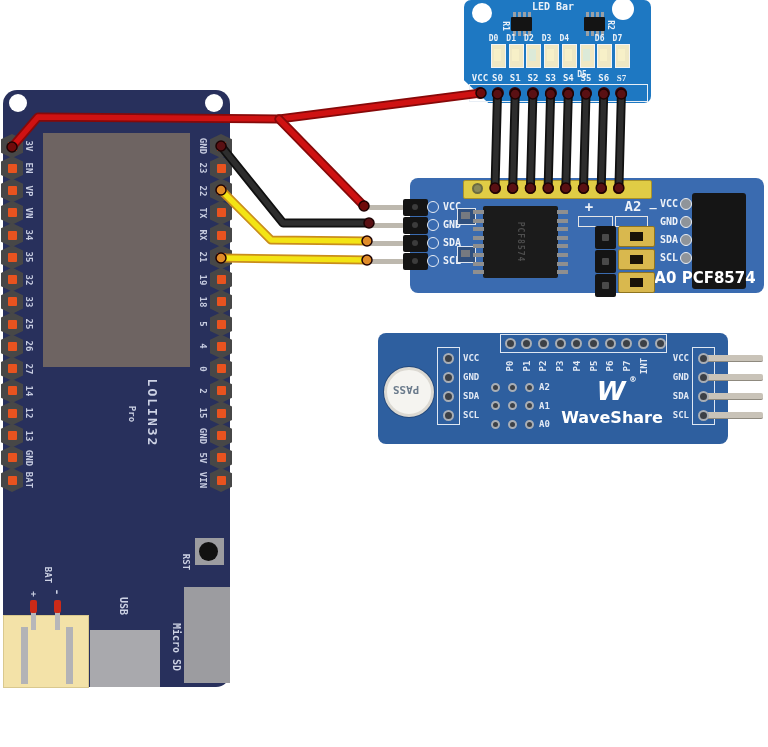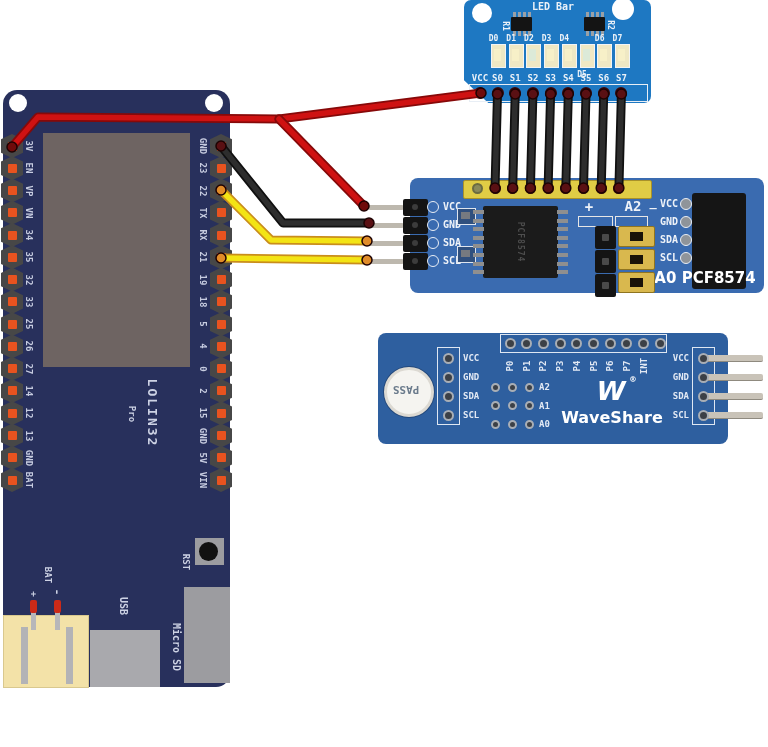--- a/index.html
+++ b/index.html
@@ -284,21 +284,21 @@
     <div class="lbl" style="left: 532.9px; top: 78px; font-size: 9px; color: rgb(234, 241, 248); transform: translate(-50%, -50%);">S2</div>
     <div style="position: absolute; left: 526.9px; top: 87px; width: 12px; height: 12px; border-radius: 50%; background: rgb(122, 25, 28); border: 2px solid rgb(60, 10, 12); box-sizing: border-box;"></div>
     <div class="lbl" style="left: 550.6px; top: 78px; font-size: 9px; color: rgb(234, 241, 248); transform: translate(-50%, -50%);">S3</div>
     <div style="position: absolute; left: 544.6px; top: 87px; width: 12px; height: 12px; border-radius: 50%; background: rgb(122, 25, 28); border: 2px solid rgb(60, 10, 12); box-sizing: border-box;"></div>
     <div class="lbl" style="left: 568.3px; top: 78px; font-size: 9px; color: rgb(234, 241, 248); transform: translate(-50%, -50%);">S4</div>
     <div style="position: absolute; left: 562.3px; top: 87px; width: 12px; height: 12px; border-radius: 50%; background: rgb(122, 25, 28); border: 2px solid rgb(60, 10, 12); box-sizing: border-box;"></div>
     <div class="lbl" style="left: 586px; top: 78px; font-size: 9px; color: rgb(234, 241, 248); transform: translate(-50%, -50%);">S5</div>
     <div style="position: absolute; left: 580px; top: 87px; width: 12px; height: 12px; border-radius: 50%; background: rgb(122, 25, 28); border: 2px solid rgb(60, 10, 12); box-sizing: border-box;"></div>
     <div class="lbl" style="left: 603.7px; top: 78px; font-size: 9px; color: rgb(234, 241, 248); transform: translate(-50%, -50%);">S6</div>
     <div style="position: absolute; left: 597.7px; top: 87px; width: 12px; height: 12px; border-radius: 50%; background: rgb(122, 25, 28); border: 2px solid rgb(60, 10, 12); box-sizing: border-box;"></div>
-    <div class="lbl" style="left: 621.4px; top: 78px; font-size: 9px; color: rgb(234, 241, 248); transform: translate(-50%, -50%);">S7</div>
+    <div class="lbl" style="left: 621.4px; top: 78px; font-size: 9px; color: rgb(234, 241, 248); transform: translate(-50%, -50%); font-family: Liberation Serif, serif;">S7</div>
     <div style="position: absolute; left: 615.4px; top: 87px; width: 12px; height: 12px; border-radius: 50%; background: rgb(122, 25, 28); border: 2px solid rgb(60, 10, 12); box-sizing: border-box;"></div>
     <div style="position: absolute; left: 368px; top: 204.5px; width: 36px; height: 5px; background: rgb(189, 184, 174); border-radius: 2px;"></div>
     <div style="position: absolute; left: 403px; top: 198.5px; width: 25px; height: 17px; background: rgb(20, 20, 20); border-radius: 2px;"></div>
     <div style="position: absolute; left: 412px; top: 204px; width: 6px; height: 6px; background: rgb(60, 60, 60); border-radius: 50%;"></div>
     <div style="position: absolute; left: 427px; top: 201px; width: 12px; height: 12px; border-radius: 50%; border: 1.5px solid rgb(233, 238, 245); box-sizing: border-box;"></div>
     <div class="lbl" style="left: 443px; top: 207px; font-size: 10px; color: rgb(238, 242, 248); transform: translate(0px, -50%);">VCC</div>
     <div class="lbl" style="left: 678px; top: 204px; font-size: 10px; color: rgb(238, 242, 248); transform: translate(-100%, -50%);">VCC</div>
     <div style="position: absolute; left: 680px; top: 198px; width: 12px; height: 12px; border-radius: 50%; border: 1.5px solid rgb(233, 238, 245); box-sizing: border-box; background: rgb(143, 148, 154);"></div>
     <div style="position: absolute; left: 368px; top: 222.5px; width: 36px; height: 5px; background: rgb(189, 184, 174); border-radius: 2px;"></div>
     <div style="position: absolute; left: 403px; top: 216.5px; width: 25px; height: 17px; background: rgb(20, 20, 20); border-radius: 2px;"></div>

